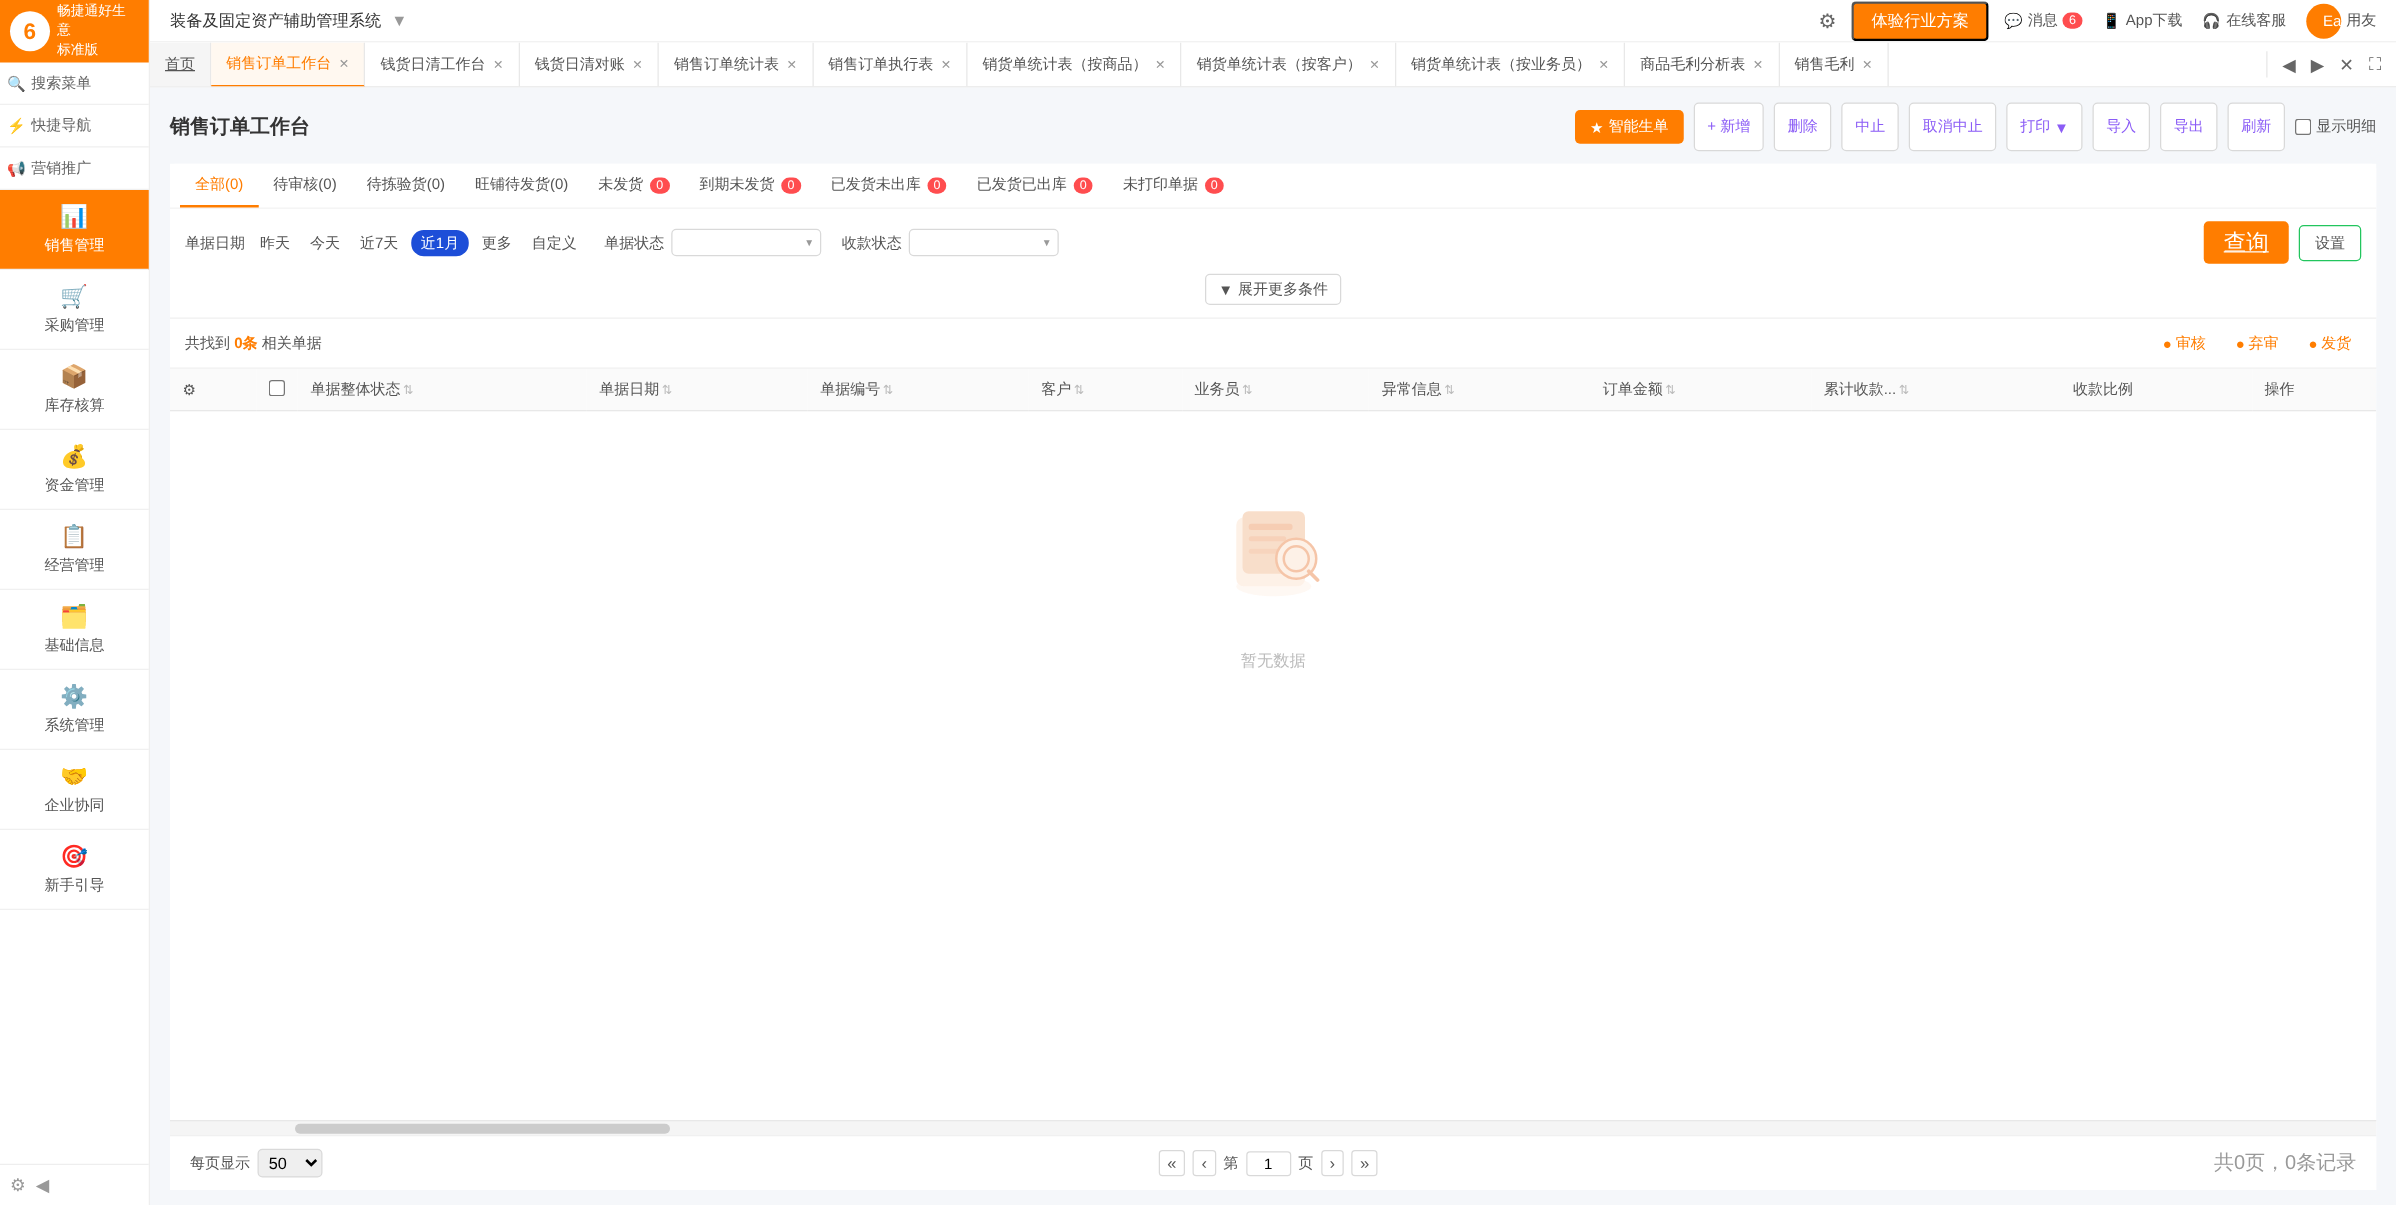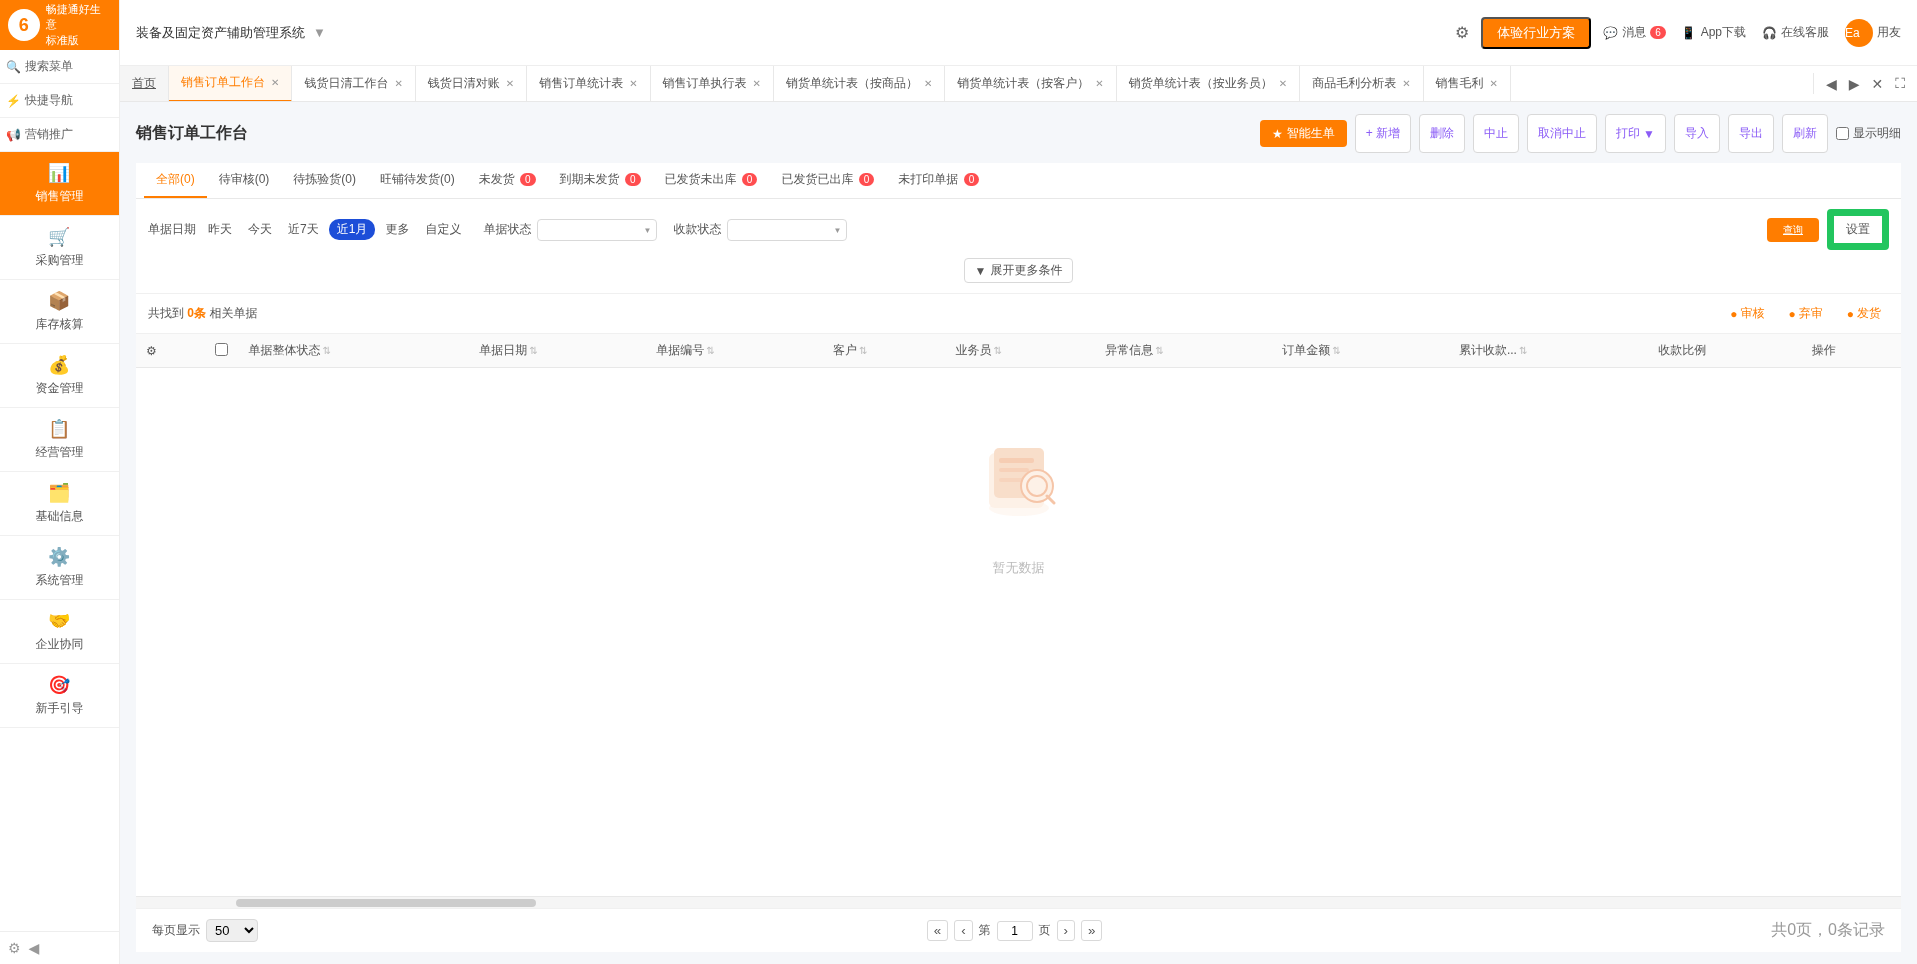--- a/index.html
+++ b/index.html
@@ -16,29 +16,29 @@
     .sidebar-item { padding: 10px 6px; display: flex; flex-direction: column; align-items: center; gap: 4px; color: #555; cursor: pointer; border-bottom: 1px solid #f0f0f0; font-size: 12px; }
     .sidebar-item.active { background: #ff7d00; color: #fff; }
     .sidebar-item .icon { font-size: 18px; }
     .sidebar-bottom { margin-top: auto; padding: 8px; display: flex; gap: 8px; border-top: 1px solid #eee; }
     .sidebar-bottom-btn { color: #999; cursor: pointer; font-size: 14px; }
 
     
     .main { flex: 1; display: flex; flex-direction: column; overflow: hidden; }
 
     
-    .topbar { height: 66px; background: #fff; border-bottom: 1px solid #eee; display: flex; align-items: center; padding: 0 16px; gap: 12px; }
+    .topbar { height: 34px; background: #fff; border-bottom: 1px solid #eee; display: flex; align-items: center; padding: 0 16px; gap: 12px; }
     .topbar-title { color: #333; font-size: 13px; flex: 1; display: flex; align-items: center; gap: 8px; }
     .topbar-arrow { color: #999; }
     .topbar-settings { color: #666; cursor: pointer; font-size: 16px; }
     .topbar-solution { background: #ff7d00; color: #fff; padding: 5px 14px; border-radius: 4px; cursor: pointer; font-size: 13px; }
     .topbar-right { display: flex; align-items: center; gap: 16px; margin-left: auto; }
     .topbar-right-item { display: flex; align-items: center; gap: 4px; color: #555; cursor: pointer; font-size: 12px; }
     .badge { background: #ff4d4f; color: #fff; border-radius: 10px; font-size: 10px; padding: 1px 5px; }
-    .user-avatar { width: 28px; height: 28px; background: #ff7d00; border-radius: 50%; display: flex; align-items: center; justify-content: flex-start; color: #fff; font-size: 12px; }
+    .user-avatar { width: 28px; height: 28px; background: #ff7d00; border-radius: 50%; display: flex; align-items: center; justify-content: flex-end; color: #fff; font-size: 12px; }
 
     
     .tabs-bar { background: #fff; border-bottom: 1px solid #e8e8e8; display: flex; align-items: center; padding: 0; overflow: hidden; height: 36px; }
     .tab { padding: 0 12px; height: 36px; display: flex; align-items: center; gap: 4px; cursor: pointer; color: #555; font-size: 12px; border-right: 1px solid #e8e8e8; white-space: nowrap; flex-shrink: 0; }
     .tab.active { background: #fff8f0; color: #ff7d00; border-bottom: 2px solid #ff7d00; }
     .tab.home { background: #f5f5f5; text-decoration: underline; }
     .tab-close { color: #999; font-size: 10px; margin-left: 2px; }
     .tabs-nav { display: flex; align-items: center; gap: 4px; padding: 0 8px; border-left: 1px solid #e8e8e8; margin-left: auto; }
     .tabs-nav-btn { color: #666; cursor: pointer; font-size: 14px; padding: 2px 4px; }
 
@@ -64,22 +64,22 @@
     .filter-item { display: flex; align-items: center; gap: 6px; font-size: 12px; color: #555; }
     .filter-label { color: #555; white-space: nowrap; }
     .filter-date-options { display: flex; gap: 4px; align-items: center; }
     .date-opt { padding: 2px 6px; cursor: pointer; color: #555; font-size: 12px; border-radius: 2px; }
     .date-opt.active { background: #1d4ed8; color: #fff; border-radius: 10px; padding: 2px 8px; }
     .filter-date-range { color: #666; font-size: 11px; }
     .filter-select { border: 1px solid #d9d9d9; border-radius: 4px; padding: 3px 24px 3px 8px; font-size: 12px; color: #555; background: #fff; appearance: none; cursor: pointer; min-width: 120px; }
     .filter-select-wrap { position: relative; display: inline-block; }
     .filter-select-wrap::after { content: '▼'; font-size: 8px; position: absolute; right: 6px; top: 50%; transform: translateY(-50%); color: #999; pointer-events: none; }
     .btn-expand { border: 1px solid #d9d9d9; background: #fff; padding: 3px 10px; border-radius: 4px; cursor: pointer; font-size: 12px; color: #555; display: flex; align-items: center; gap: 4px; }
-    .btn-query { background: #ff7d00; color: #fff; border: none; padding: 5px 16px; border-radius: 4px; cursor: pointer; font-size: 10px; text-decoration: underline; }
-    .btn-settings { background: #fff; border: 7px solid #22c55e; color: #555; padding: 5px 12px; border-radius: 4px; cursor: pointer; font-size: 12px; }
+    .btn-query { background: #ff7d00; color: #fff; border: none; padding: 5px 16px; border-radius: 4px; cursor: pointer; font-size: 18px; text-decoration: underline; }
+    .btn-settings { background: #fff; border: 1px solid #22c55e; color: #555; padding: 5px 12px; border-radius: 4px; cursor: pointer; font-size: 12px; }
 
     
     .table-area { background: #fff; flex: 1; display: flex; flex-direction: column; }
     .table-toolbar { display: flex; align-items: center; justify-content: space-between; padding: 8px 12px; border-bottom: 1px solid #f0f0f0; }
     .table-info { color: #555; font-size: 12px; }
     .table-info .count { color: #ff7d00; font-weight: bold; }
     .table-actions { display: flex; gap: 8px; }
     .tbl-btn { display: flex; align-items: center; gap: 3px; cursor: pointer; color: #555; font-size: 12px; padding: 3px 8px; border-radius: 3px; }
     .tbl-btn.approve { color: #ff7d00; }
     .tbl-btn.revoke { color: #ff7d00; }

